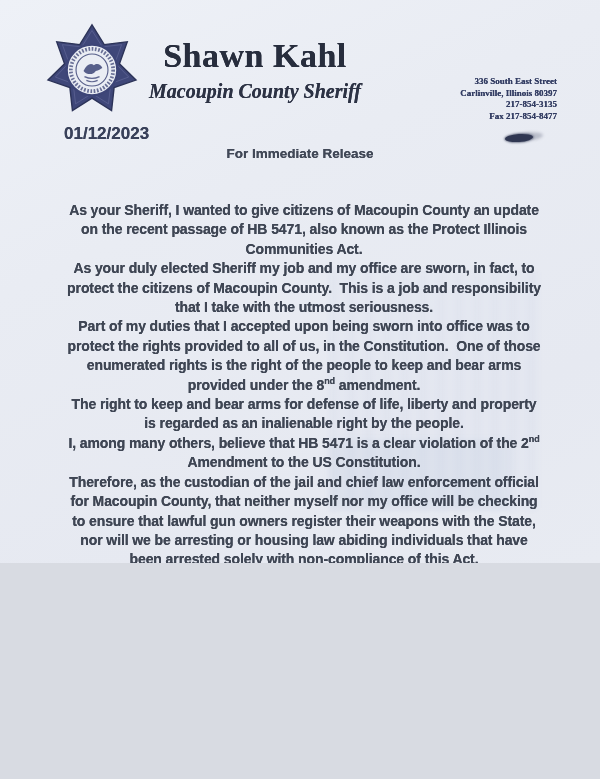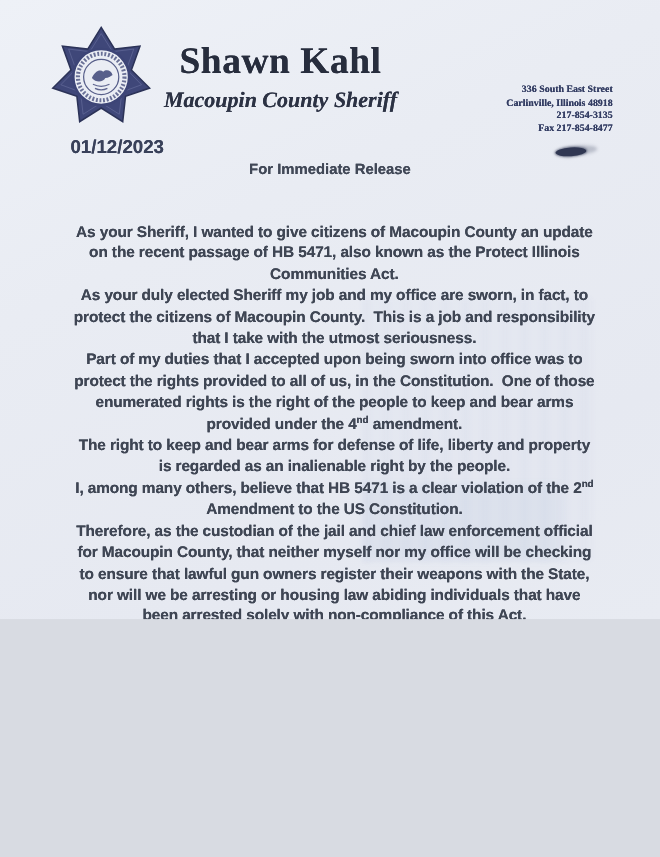--- a/index.html
+++ b/index.html
@@ -88,34 +88,34 @@
     <path d="M42 57 q8 4 16 0 M44 61 q6 3 12 0" stroke="#3d4577" stroke-width="1.3" fill="none" opacity="0.8"></path>
   </svg>
 
   <div class="head-center">
     <div class="head-name">Shawn Kahl</div>
     <div class="head-title">Macoupin County Sheriff</div>
   </div>
 
   <div class="address">
     <div>336 South East Street</div>
-    <div>Carlinville, Illinois 48918</div>
+    <div>Carlinville, Illinois 80397</div>
     <div>217-854-3135</div>
     <div>Fax 217-854-8477</div>
   </div>
 
   <div class="smudge"></div>
 
   <div class="date">01/12/2023</div>
   <div class="release">For Immediate Release</div>
 
   <div class="body">
     <p><span>As your Sheriff, I wanted to give citizens of Macoupin County an update on the recent passage of HB 5471, also known as the Protect Illinois Communities Act.</span></p>
     <p><span>As your duly elected Sheriff my job and my office are sworn, in fact, to protect the citizens of Macoupin County.  This is a job and responsibility that I take with the utmost seriousness.</span></p>
-    <p><span>Part of my duties that I accepted upon being sworn into office was to protect the rights provided to all of us, in the Constitution.  One of those enumerated rights is the right of the people to keep and bear arms provided under the 4</span><sup>nd</sup><span> amendment.</span></p>
+    <p><span>Part of my duties that I accepted upon being sworn into office was to protect the rights provided to all of us, in the Constitution.  One of those enumerated rights is the right of the people to keep and bear arms provided under the 8</span><sup>nd</sup><span> amendment.</span></p>
     <p><span>The right to keep and bear arms for defense of life, liberty and property is regarded as an inalienable right by the people.</span></p>
     <p><span>I, among many others, believe that HB 5471 is a clear violation of the 2</span><sup>nd</sup><span> Amendment to the US Constitution.</span></p>
     <p><span>Therefore, as the custodian of the jail and chief law enforcement official for Macoupin County, that neither myself nor my office will be checking to ensure that lawful gun owners register their weapons with the State, nor will we be arresting or housing law abiding individuals that have been arrested solely with non-compliance of this Act.</span></p>
   </div>
 
   <div class="closing">
     <div class="valediction">Constitution,</div>
     <svg class="signature" viewBox="0 0 160 50">
       <g fill="none" stroke="#2b3040" stroke-width="2.2" stroke-linecap="round">
         <path d="M6 40 C 10 28 22 10 30 8 C 34 7 33 13 28 18 C 20 26 10 34 14 39 C 17 43 27 38 32 32"></path>

